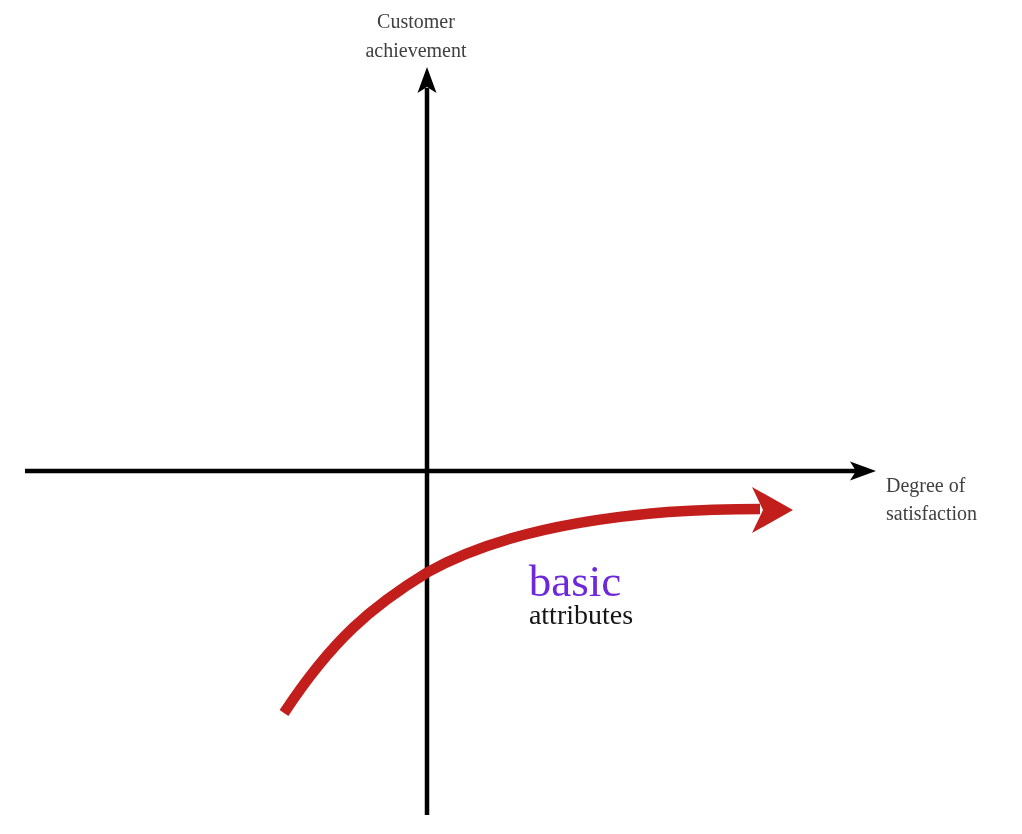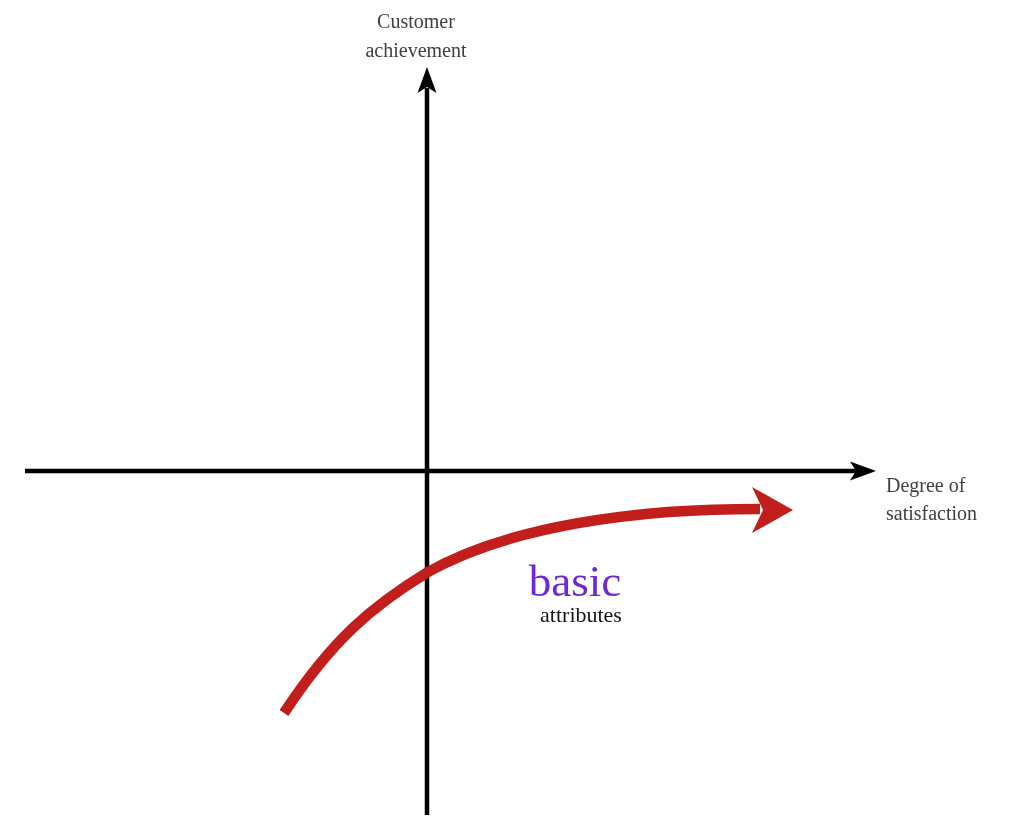--- a/index.html
+++ b/index.html
@@ -53,21 +53,21 @@
     line-height: 45px;
     color: #6d28d9;
     white-space: nowrap;
   }
   .curve-sublabel {
     position: absolute;
     top: 603px;
     left: 581px;
     transform: translateX(-50%);
     font-family: "Liberation Serif", serif;
-    font-size: 22px;
+    font-size: 28px;
     line-height: 24px;
     color: #151515;
     white-space: nowrap;
   }
 </style>
 </head>
 <body>
 
 <div class="canvas">
 

